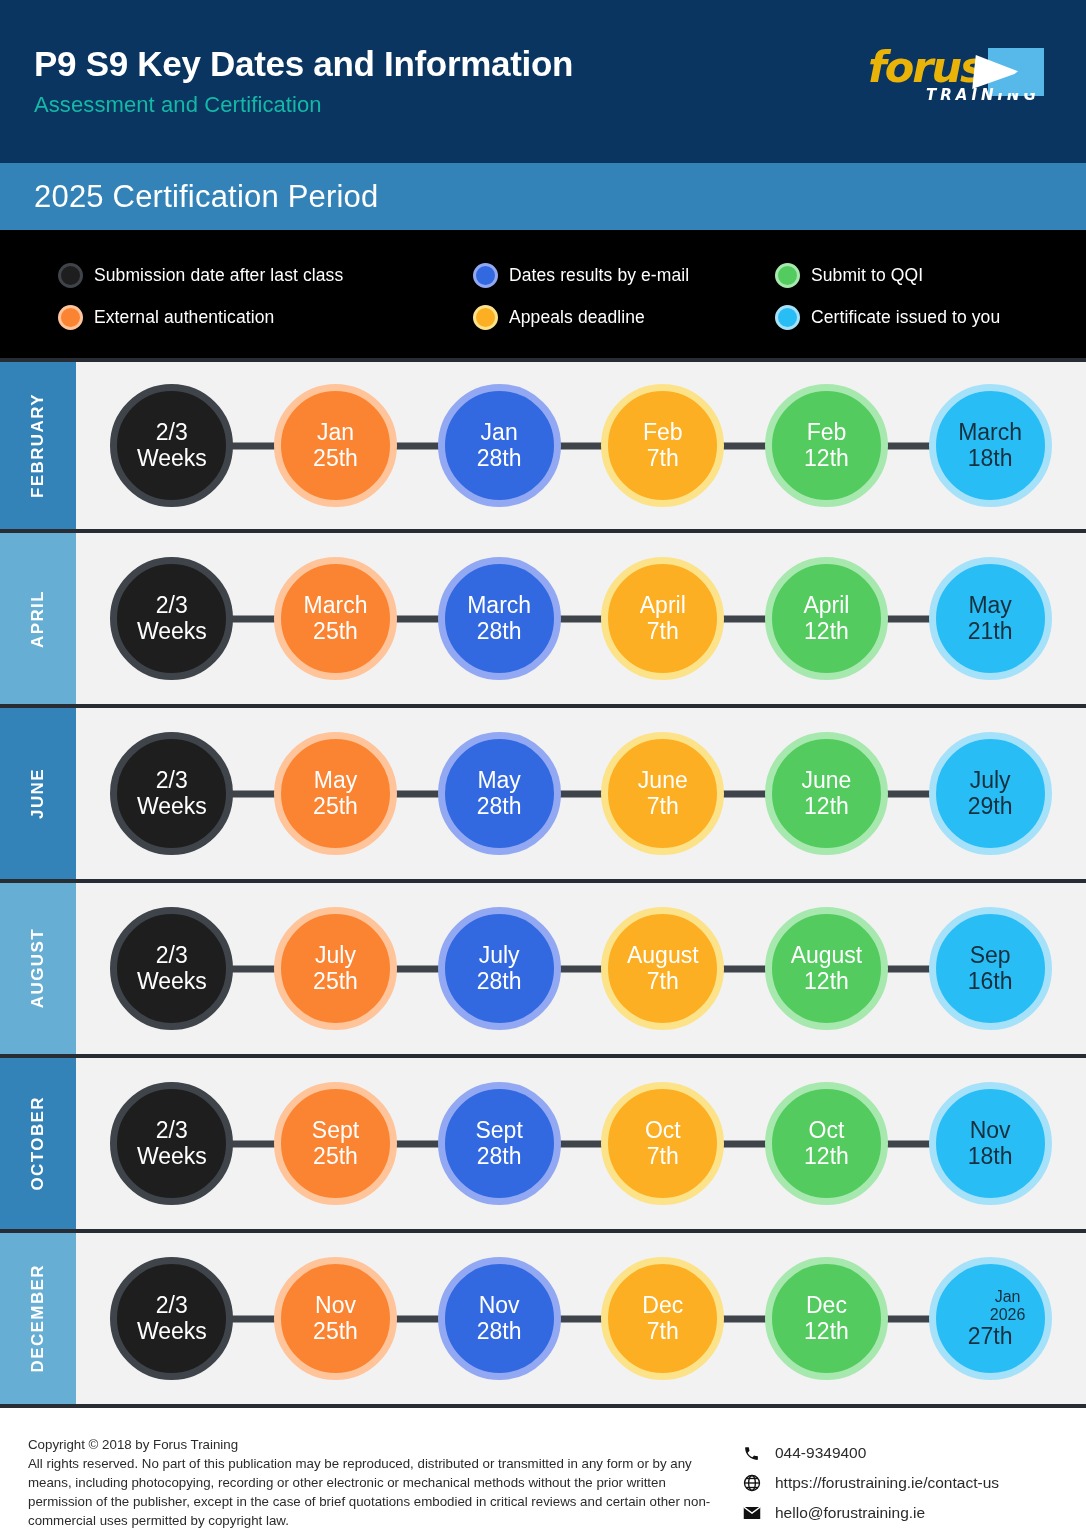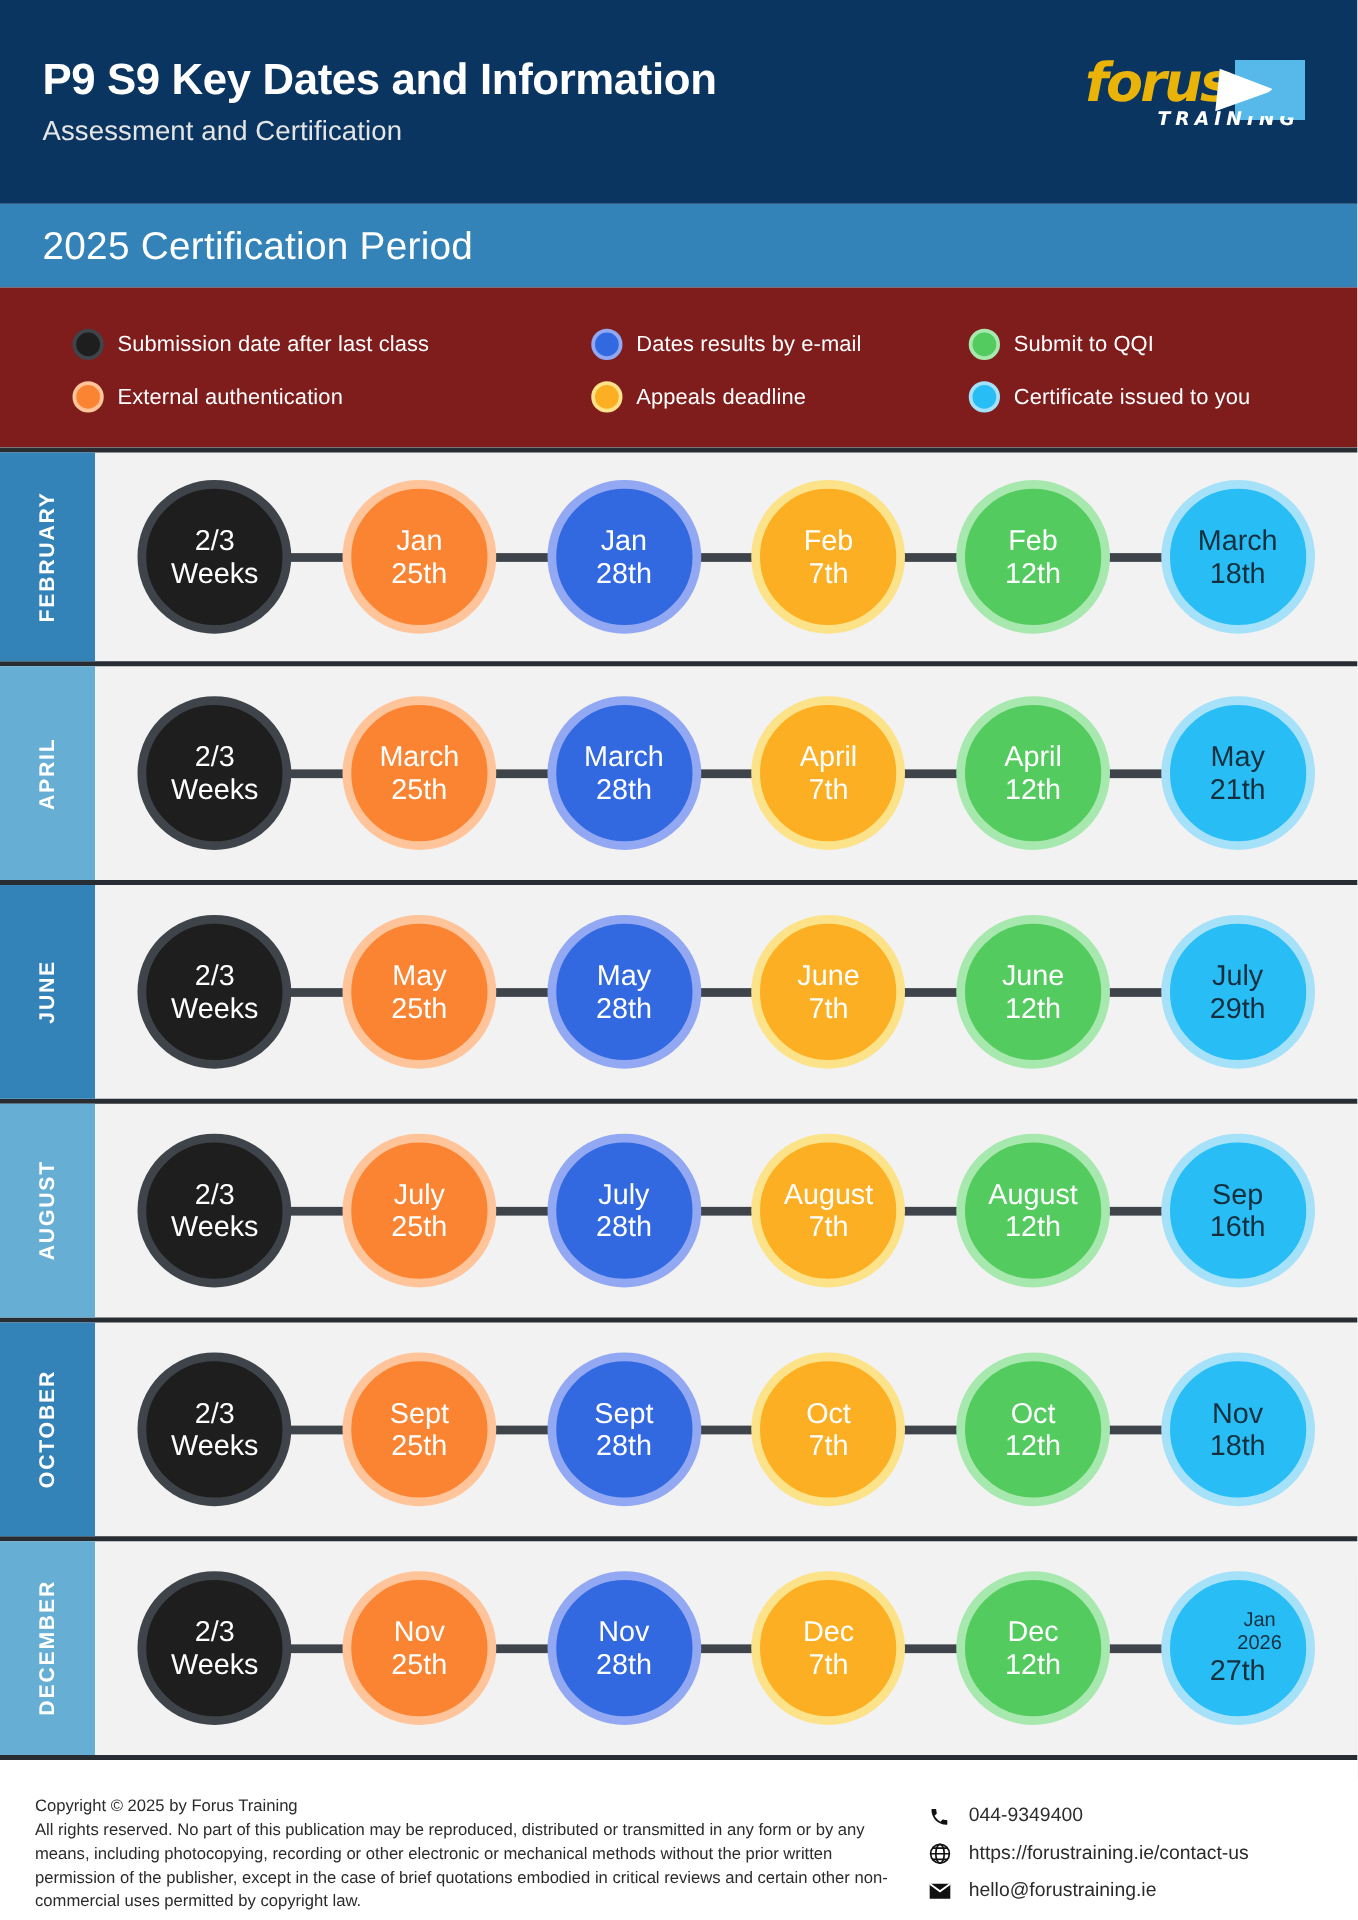--- a/index.html
+++ b/index.html
@@ -30,21 +30,21 @@
   .header-title {
     font-size: 35px;
     font-weight: bold;
     color: #ffffff;
     letter-spacing: -0.3px;
     line-height: 1.12;
   }
   .header-subtitle {
     margin-top: 9px;
     font-size: 22px;
-    color: #e5e5e5;
+    color: #14b8a6;
     font-weight: normal;
     letter-spacing: 0.1px;
   }
 
   
   .logo {
     position: absolute;
     top: 46px;
     right: 42px;
     width: 176px;
@@ -108,21 +108,21 @@
   }
   .band-title {
     font-size: 31px;
     color: #ffffff;
     font-weight: normal;
     letter-spacing: 0.2px;
   }
 
   
   .legend {
-    background: #7f1d1d;
+    background: #000000;
     height: 128px;
     padding: 24px 0 0 58px;
   }
   .legend-row {
     display: flex;
     height: 42px;
     align-items: center;
   }
   .legend-item {
     display: flex;
@@ -499,21 +499,21 @@
           <div class="node cyan small-top">
             <span class="l1">Jan 2026</span>
             <span class="l2">27th</span>
           </div>
         </div>
       </div>
     </div>
 
   <div class="footer">
     <div class="copyright">
-      <span class="line1">Copyright © 2025 by Forus Training</span>
+      <span class="line1">Copyright © 2018 by Forus Training</span>
       <span>All rights reserved. No part of this publication may be reproduced, distributed or transmitted in any form or by any means, including photocopying, recording or other electronic or mechanical methods without the prior written permission of the publisher, except in the case of brief quotations embodied in critical reviews and certain other non-commercial uses permitted by copyright law.</span>
     </div>
     <div class="contact">
       <div class="contact-row">
         <span class="contact-icon">
           <svg width="17" height="17" viewBox="0 0 24 24" fill="#111">
               <path d="M6.6 10.8c1.4 2.8 3.8 5.1 6.6 6.6l2.2-2.2c.3-.3.7-.4 1-.2 1.2.4 2.4.6 3.6.6.6 0 1 .4 1 1V20c0 .6-.4 1-1 1C10.6 21 3 13.4 3 4c0-.6.4-1 1-1h3.5c.6 0 1 .4 1 1 0 1.3.2 2.5.6 3.6.1.4 0 .8-.2 1l-2.3 2.2z"></path>
             </svg>
         </span>
         <span class="contact-text">044-9349400</span>

